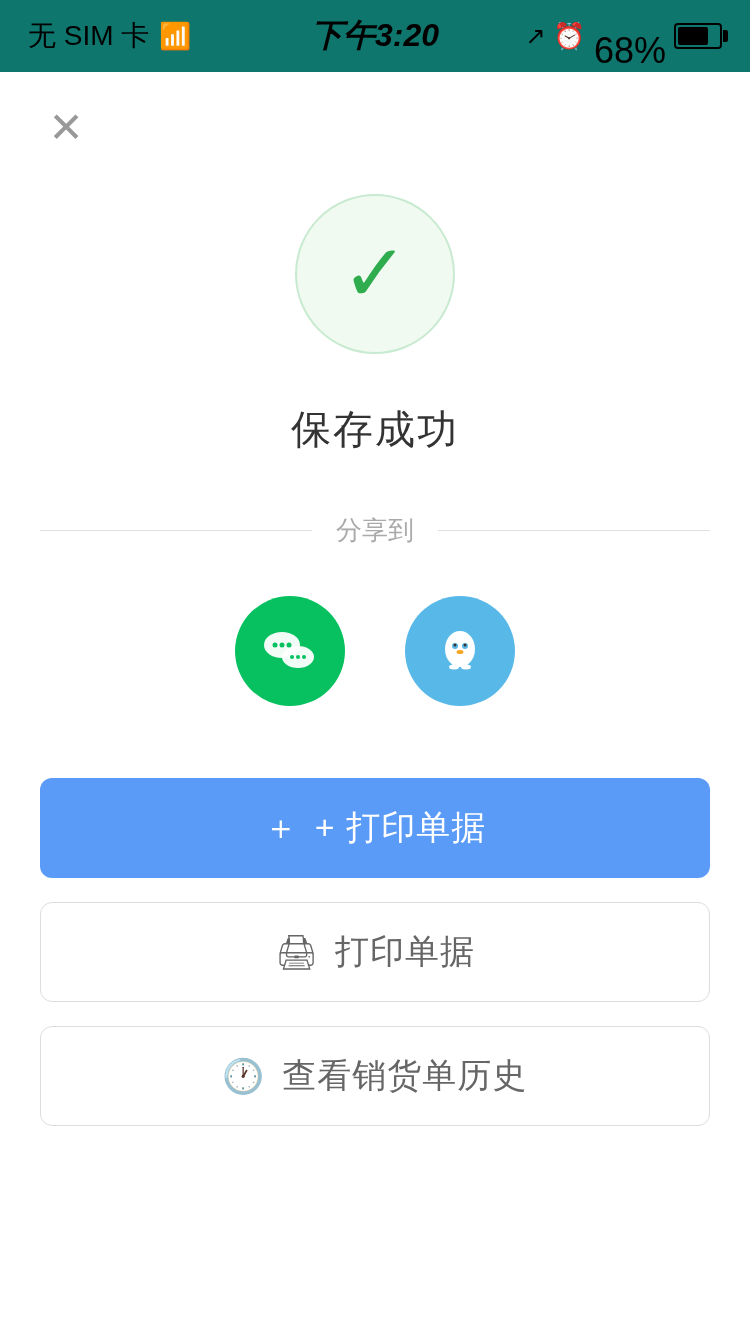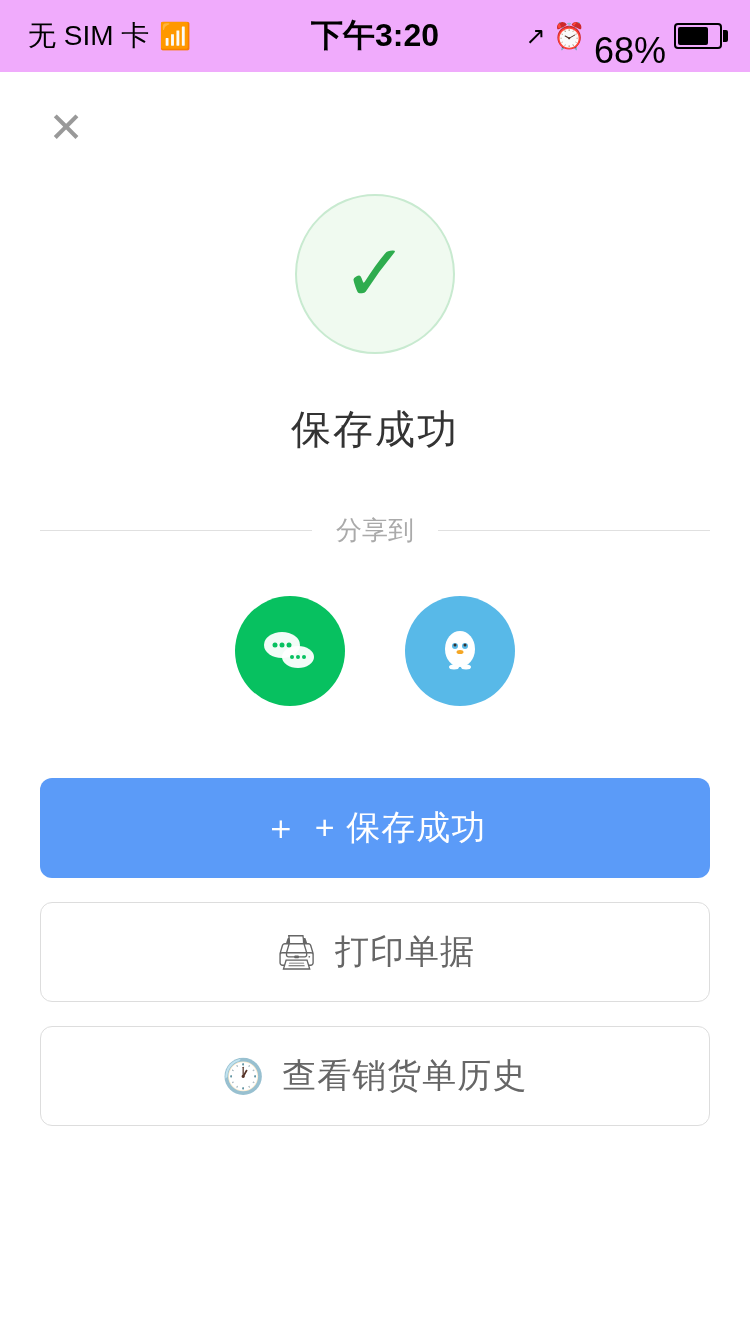--- a/index.html
+++ b/index.html
@@ -11,21 +11,21 @@
       background: #ffffff;
       font-family: -apple-system, "PingFang SC", "Helvetica Neue", Arial, sans-serif;
       display: flex;
       flex-direction: column;
     }
 
     
     .status-bar {
       width: 100%;
       height: 72px;
-      background: #f0abfc;
+      background: #0f766e;
       display: flex;
       align-items: center;
       justify-content: space-between;
       padding: 0 28px;
       flex-shrink: 0;
     }
 
     .status-left {
       display: flex;
       align-items: center;
@@ -35,20 +35,21 @@
       color: #000;
     }
 
     .status-center {
       font-size: 32px;
       font-weight: 600;
       color: #000;
       position: absolute;
       left: 50%;
       transform: translateX(-50%);
+      font-style: italic;
     }
 
     .status-right {
       display: flex;
       align-items: center;
       gap: 8px;
       font-size: 26px;
       color: #000;
     }
 
@@ -334,21 +335,21 @@
           <ellipse cx="24" cy="46" rx="5" ry="2.5" fill="white"></ellipse>
           <ellipse cx="36" cy="46" rx="5" ry="2.5" fill="white"></ellipse>
         </svg>
       </button>
     </div>
   </div>
 
   <div class="action-buttons">
     <button class="btn-primary">
       <span class="btn-icon">＋</span>
-      <span>+ 保存成功</span>
+      <span>+ 打印单据</span>
     </button>
     <button class="btn-secondary">
       <span class="btn-icon">🖨</span>
       <span>打印单据</span>
     </button>
     <button class="btn-secondary">
       <span class="btn-icon">🕐</span>
       <span>查看销货单历史</span>
     </button>
   </div>

